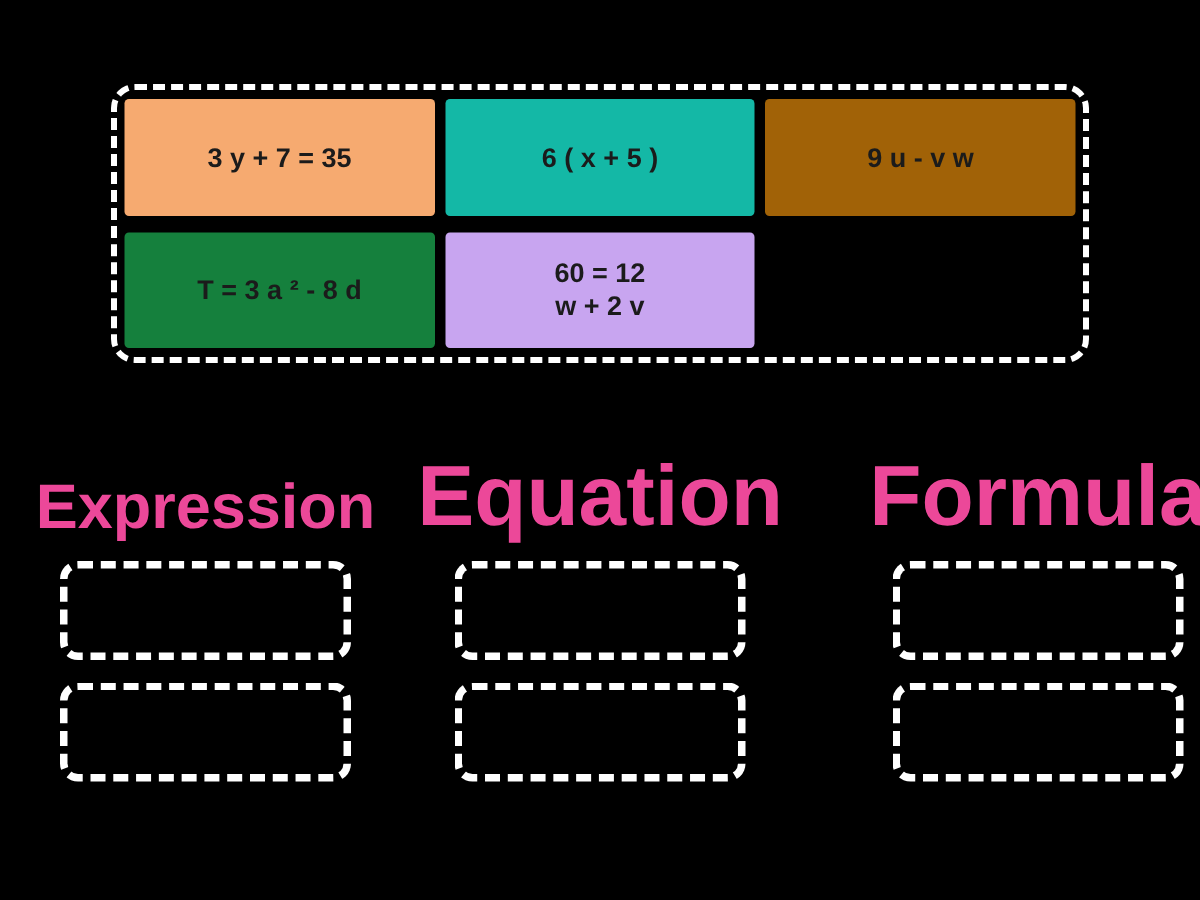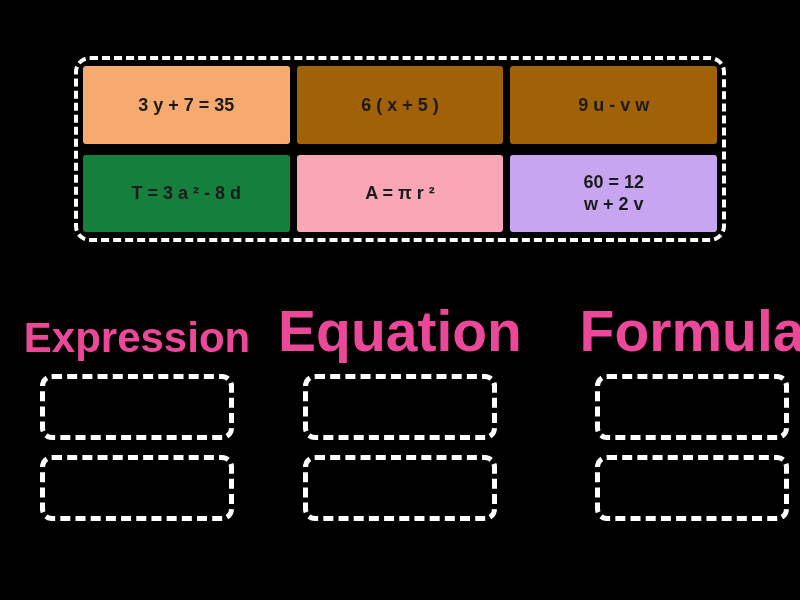--- a/index.html
+++ b/index.html
@@ -74,24 +74,23 @@
     border-radius: 12px;
     background: transparent;
   }
   .slot.first { margin-top: 16px; }
 </style>
 </head>
 <body>
 
 <div class="tray">
   <div class="card" style="background-color: rgb(246, 170, 112);">3 y + 7 = 35</div>
-  <div class="card" style="background-color: #a16207;">6 ( x + 5 )</div>
+  <div class="card" style="background-color: #14b8a6;">6 ( x + 5 )</div>
   <div class="card" style="background-color: #a16207;">9 u - v w</div>
   <div class="card" style="background-color: #15803d;">T = 3 a ² - 8 d</div>
-  <div class="card" style="background-color: rgb(249, 166, 183);">A = π r ²</div>
   <div class="card" style="background-color: rgb(200, 165, 240);">60 = 12
 w + 2 v</div>
 </div>
 
 <div class="category col-0">
   <div class="category-label label-small">Expression</div>
   <div class="slot first"></div>
   <div class="slot"></div>
 </div>
 

